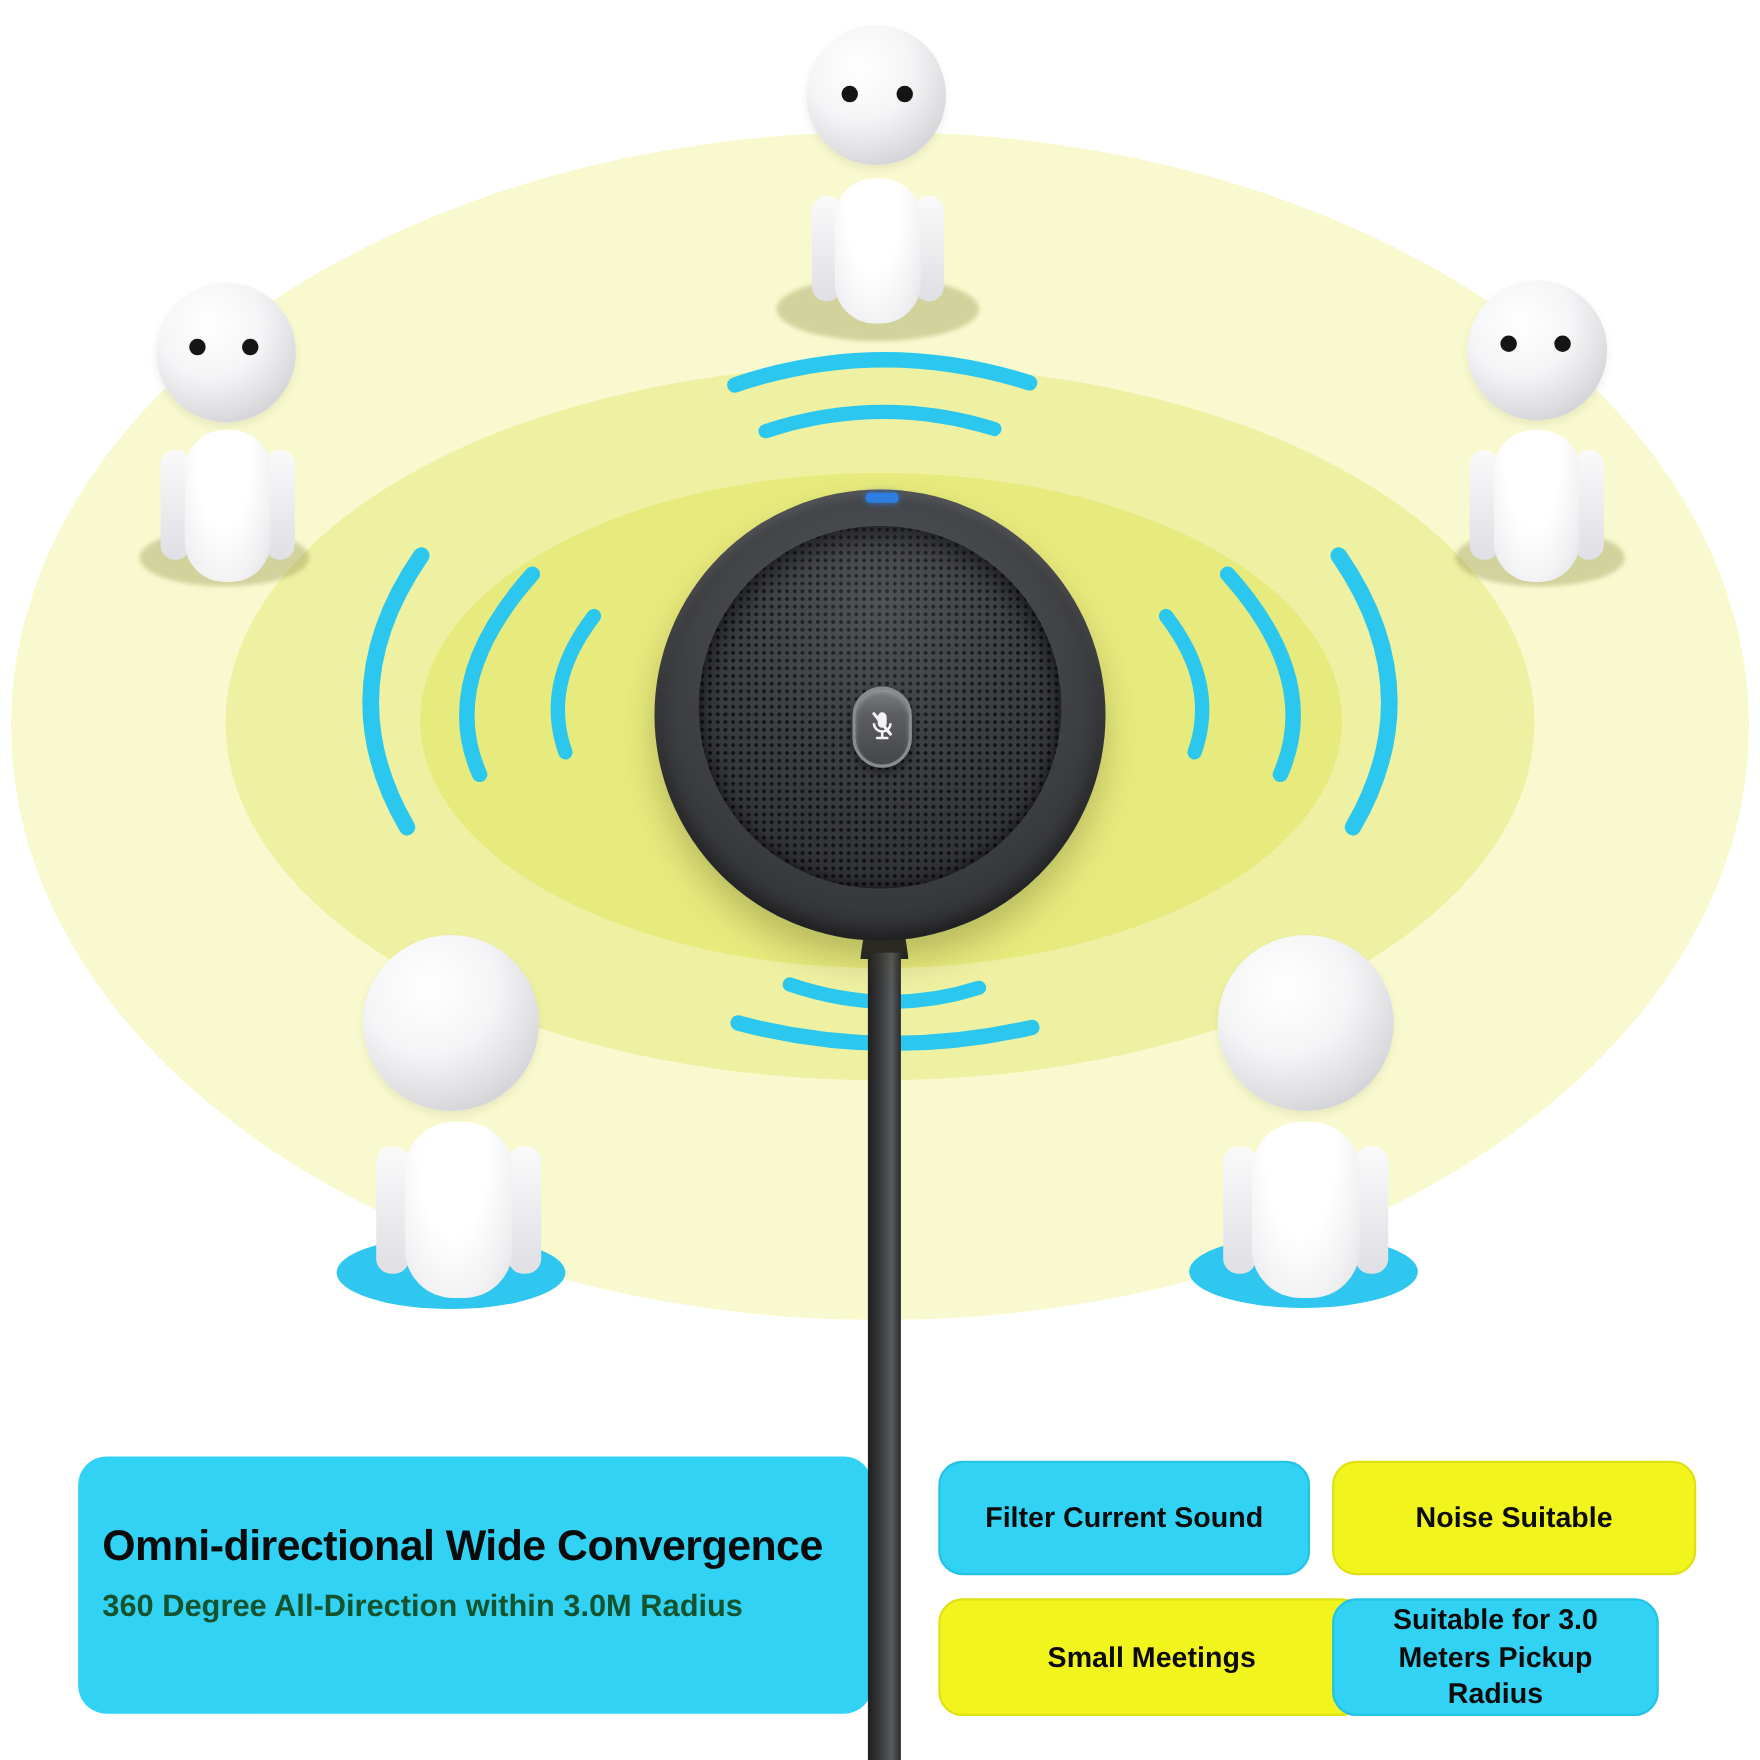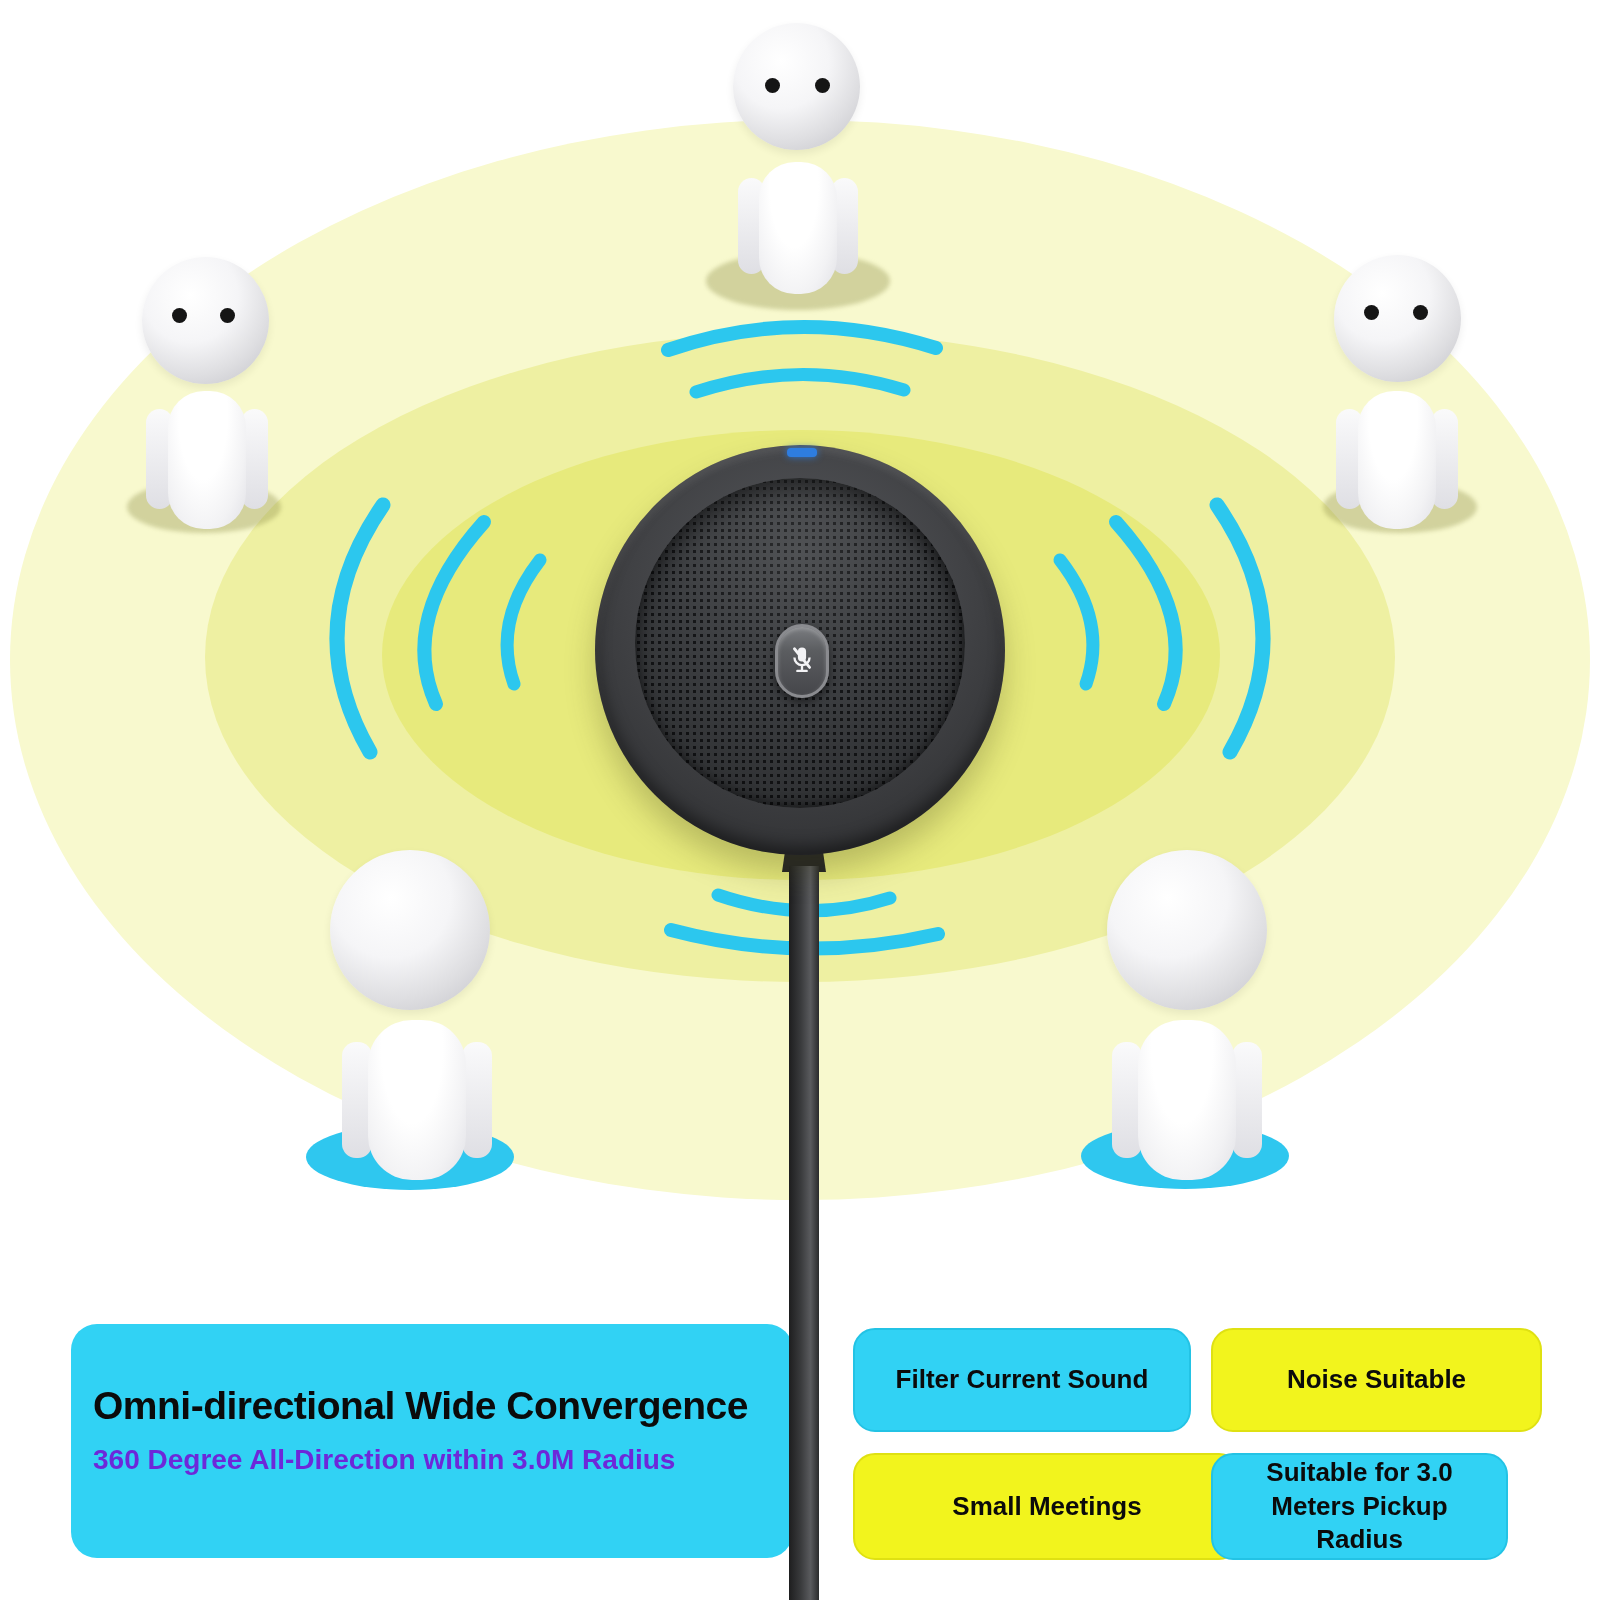--- a/index.html
+++ b/index.html
@@ -56,21 +56,21 @@
   
   .cable-neck{position:absolute;left:782px;top:842px;width:44px;height:30px;background:#232324;
               clip-path:polygon(10% 0,90% 0,100% 100%,0 100%);z-index:8;}
   .cable{position:absolute;left:789px;top:866px;width:30px;height:734px;z-index:8;
          background:linear-gradient(90deg,#1e1e1f 0%,#3a3b3d 40%,#5a5b5e 72%,#2a2b2c 100%);}
 
   
   .panel{position:absolute;left:71px;top:1324px;width:722px;height:234px;border-radius:26px;
          padding:60px 0 0 22px;box-sizing:border-box;z-index:7;}
   .panel-title{font-size:39px;font-weight:bold;color:#0b0b0b;white-space:nowrap;letter-spacing:-0.5px;}
-  .panel-sub{font-size:28px;font-weight:bold;color:#6d28d9;margin-top:16px;white-space:nowrap;}
+  .panel-sub{font-size:28px;font-weight:bold;color:#14532d;margin-top:16px;white-space:nowrap;}
 
   .fbox{position:absolute;border-radius:22px;display:flex;align-items:center;justify-content:center;
         text-align:center;font-weight:bold;font-size:26px;color:#0b0b0b;line-height:1.3;
         padding:0 14px;box-sizing:border-box;z-index:7;}
   .fbox.cyan-border{border:2px solid #23c3e5;}
   .fbox.yellow-border{border:2px solid #dfe112;}
   .fb1{left:853px;top:1328px;width:338px;height:104px;}
   .fb2{left:1211px;top:1328px;width:331px;height:104px;}
   .fb3{left:853px;top:1453px;width:388px;height:107px;}
   .fb4{left:1211px;top:1453px;width:297px;height:107px;}

